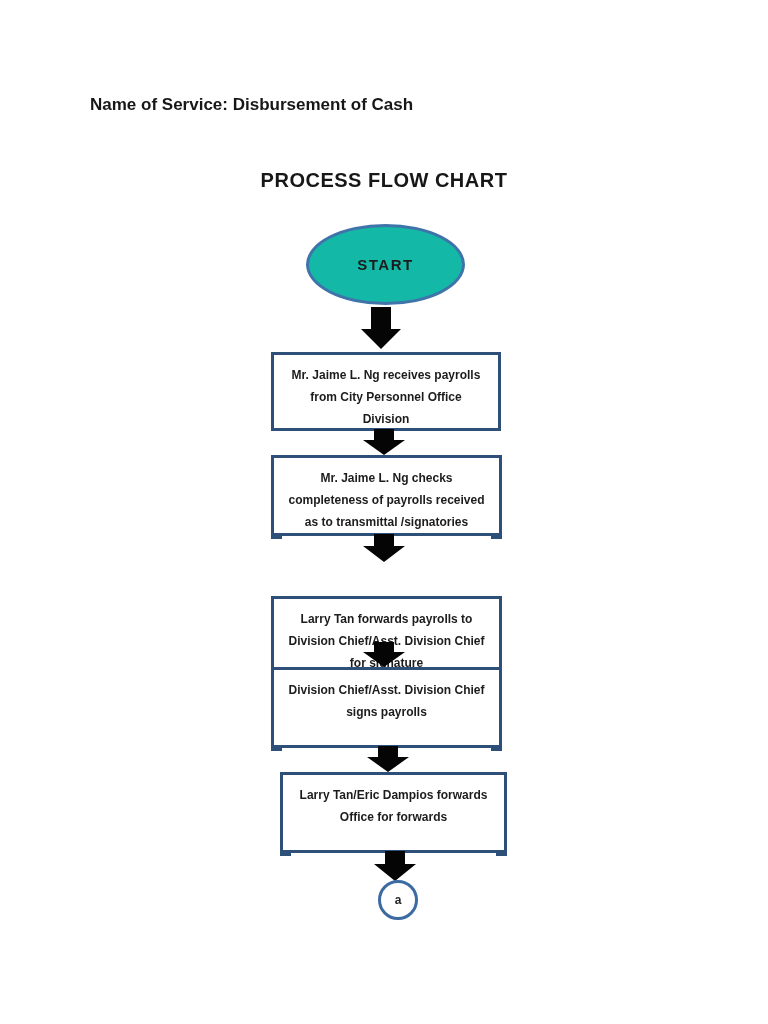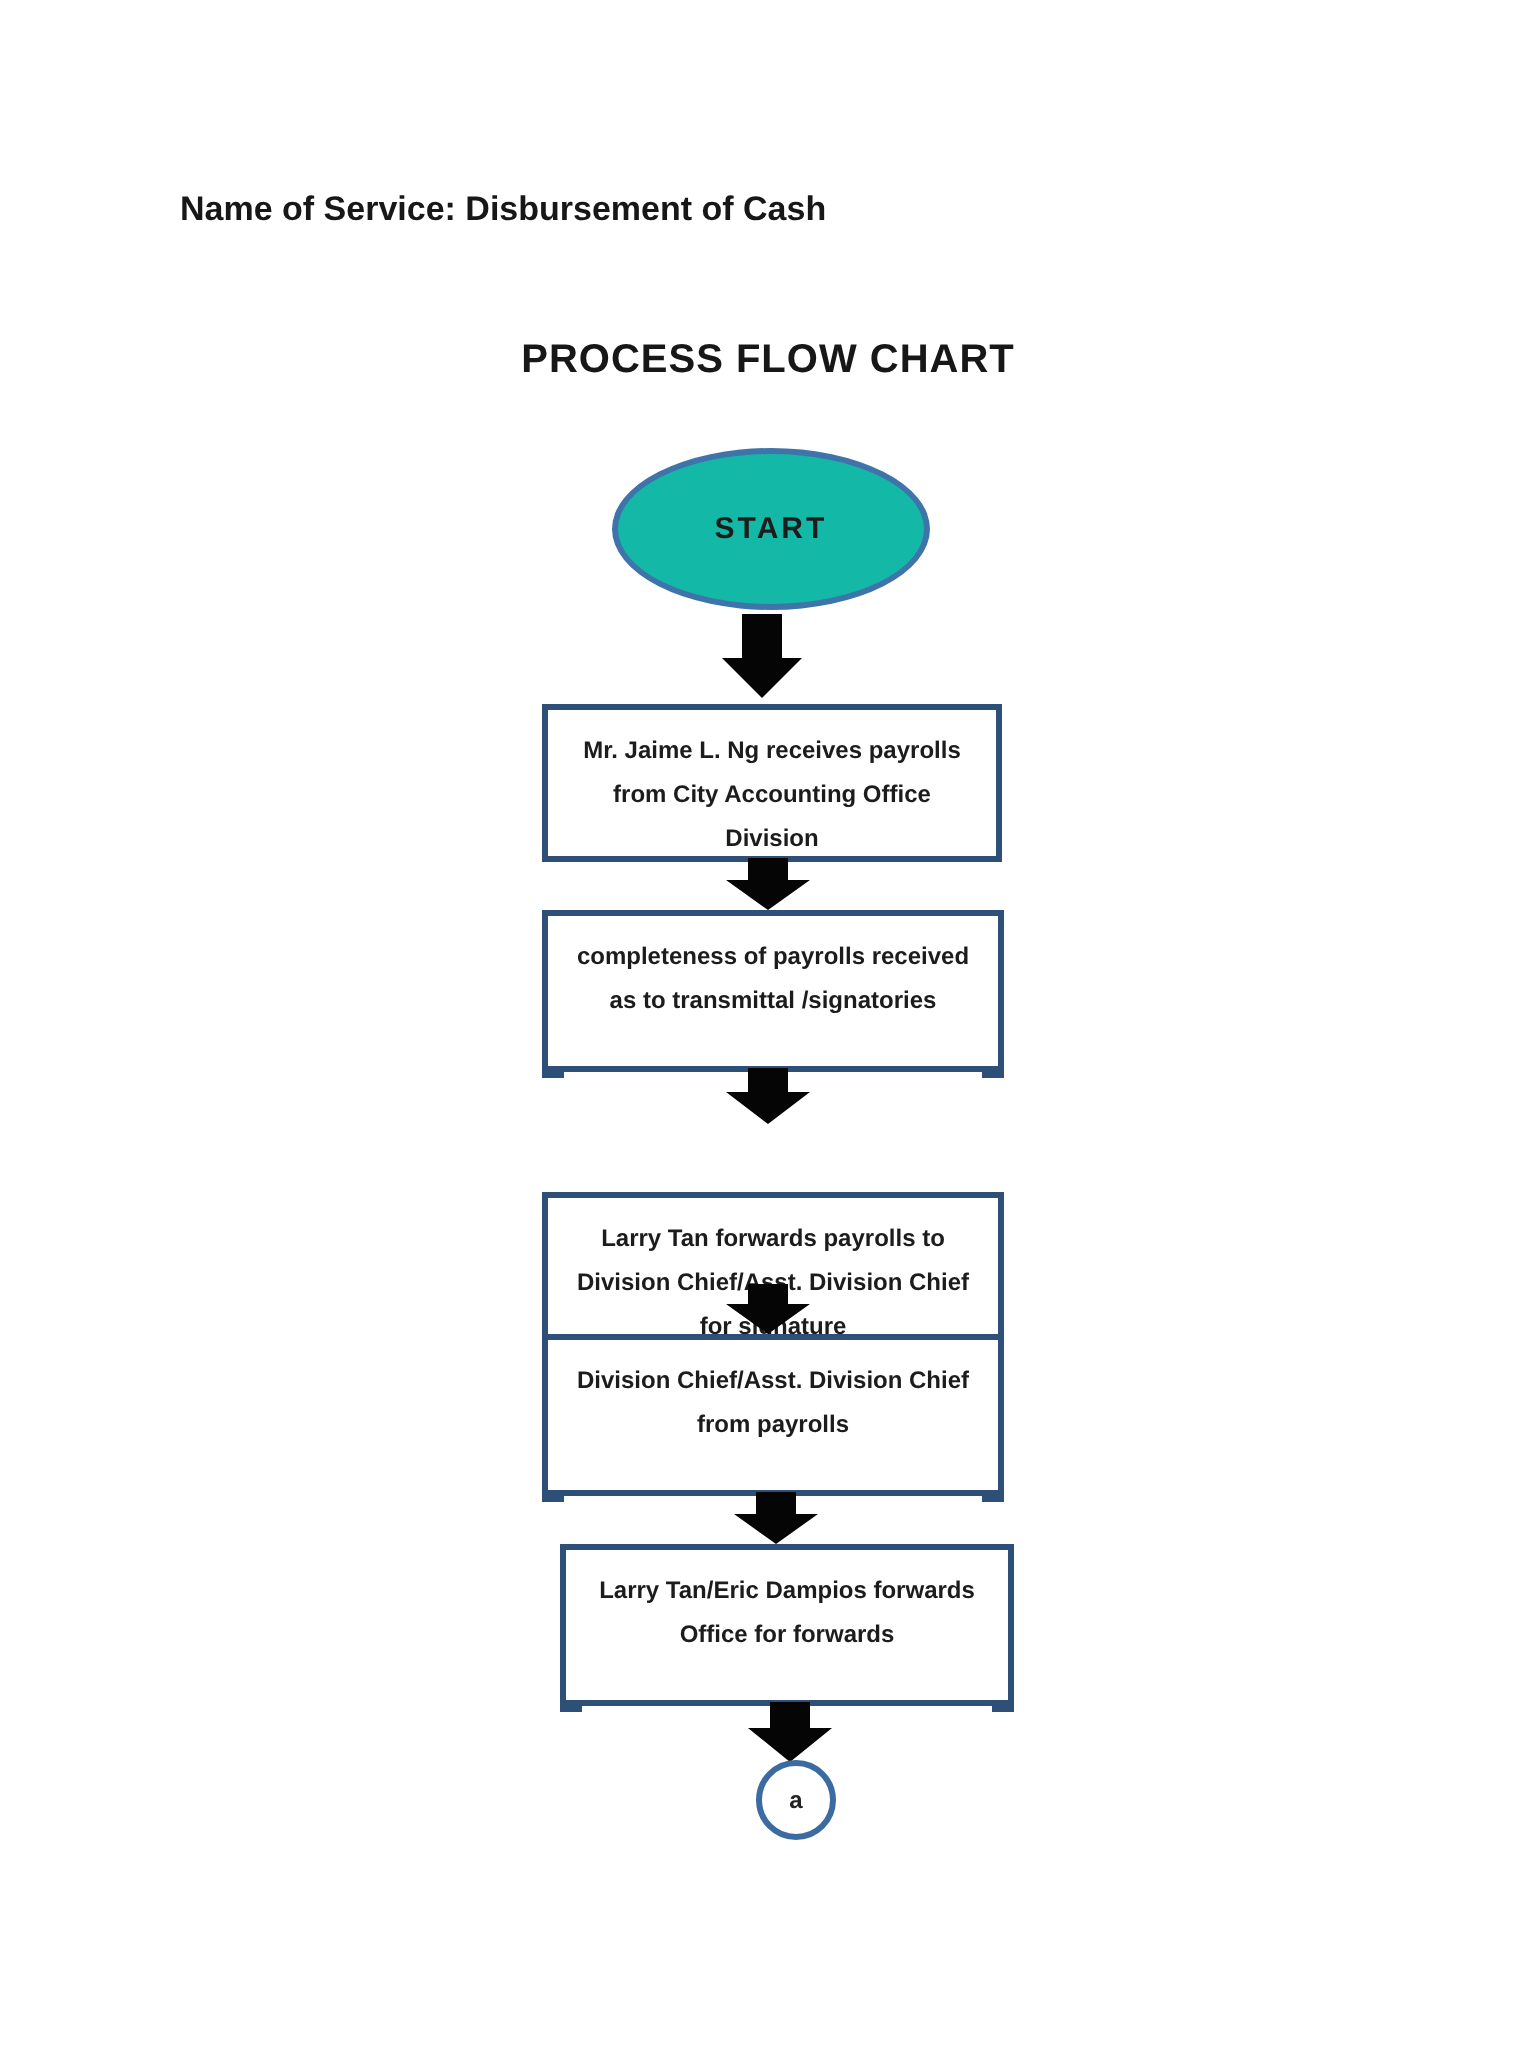--- a/index.html
+++ b/index.html
@@ -135,31 +135,32 @@
   </div>
 
   <div class="arrow arrow-1">
     <svg width="40" height="42" viewBox="0 0 40 42" preserveAspectRatio="none">
       <polygon points="10,0 30,0 30,22 40,22 20,42 0,22 10,22" fill="#050505"></polygon>
     </svg>
   </div>
 
   <div class="step step-1">
     <div class="line">Mr. Jaime L. Ng receives payrolls</div>
-    <div class="line">from City Accounting Office</div>
+    <div class="line">from City Personnel Office</div>
     <div class="line">Division</div>
   </div>
 
   <div class="arrow arrow-2">
     <svg width="42" height="26" viewBox="0 0 42 26" preserveAspectRatio="none">
       <polygon points="11,0 31,0 31,11 42,11 21,26 0,11 11,11" fill="#050505"></polygon>
     </svg>
   </div>
 
   <div class="step step-2 notched">
+    <div class="line">Mr. Jaime L. Ng checks</div>
     <div class="line">completeness of payrolls received</div>
     <div class="line">as to transmittal /signatories</div>
   </div>
 
   <div class="arrow arrow-3">
     <svg width="42" height="28" viewBox="0 0 42 28" preserveAspectRatio="none">
       <polygon points="11,0 31,0 31,12 42,12 21,28 0,12 11,12" fill="#050505"></polygon>
     </svg>
   </div>
 
@@ -170,21 +171,21 @@
   </div>
 
   <div class="arrow arrow-4">
     <svg width="42" height="25" viewBox="0 0 42 25" preserveAspectRatio="none">
       <polygon points="11,0 31,0 31,10 42,10 21,25 0,10 11,10" fill="#050505"></polygon>
     </svg>
   </div>
 
   <div class="step step-4 notched">
     <div class="line">Division Chief/Asst. Division Chief</div>
-    <div class="line">from payrolls</div>
+    <div class="line">signs payrolls</div>
   </div>
 
   <div class="arrow arrow-5">
     <svg width="42" height="26" viewBox="0 0 42 26" preserveAspectRatio="none">
       <polygon points="11,0 31,0 31,11 42,11 21,26 0,11 11,11" fill="#050505"></polygon>
     </svg>
   </div>
 
   <div class="step step-5 notched">
     <div class="line">Larry Tan/Eric Dampios forwards</div>

